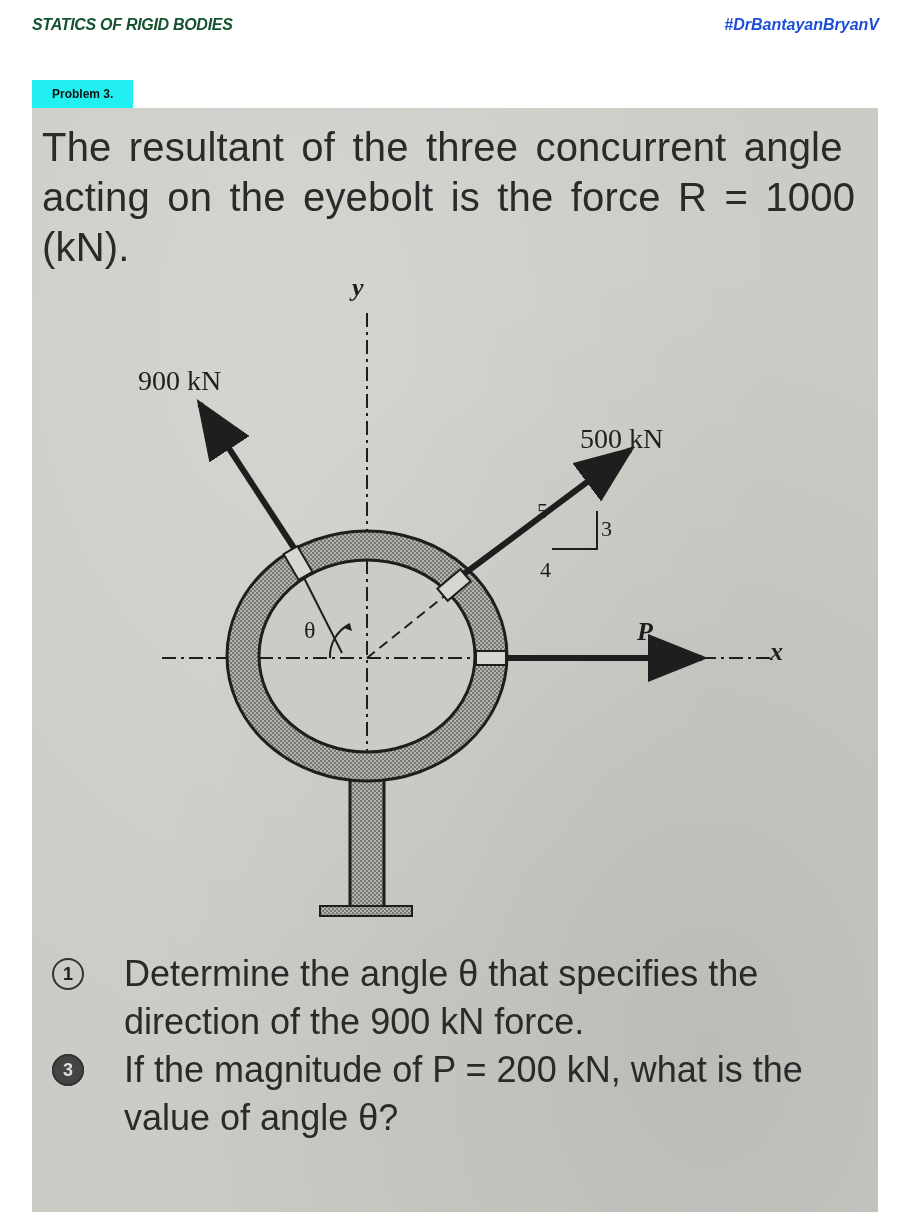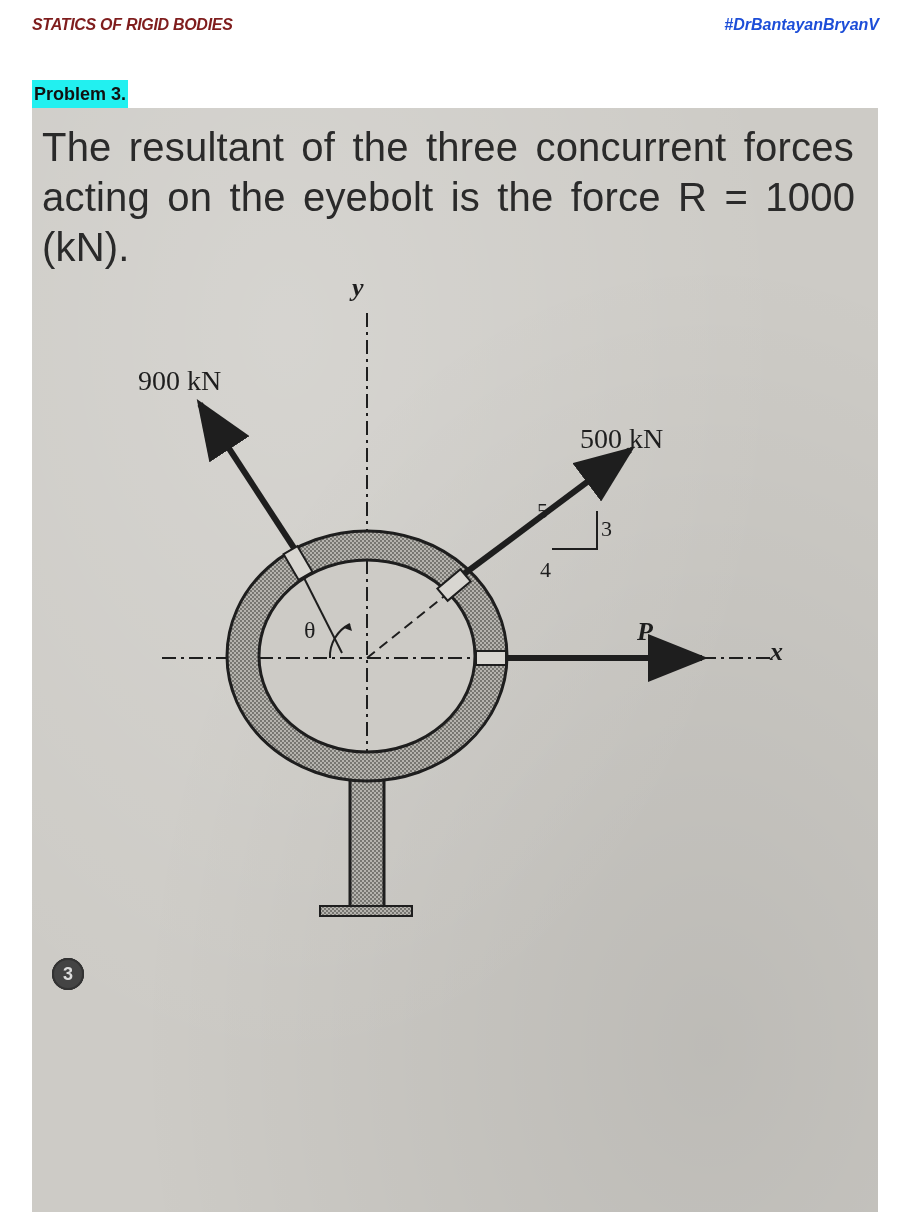--- a/index.html
+++ b/index.html
@@ -1,40 +1,40 @@
 <!DOCTYPE html>
 <html><head>
 <meta charset="utf-8">
 <style>
   html, body { margin: 0; padding: 0; background: #ffffff; }
   body { width: 897px; height: 1223px; position: relative; overflow: hidden; font-family: "Liberation Sans", sans-serif; }
-  .hdr-left { position: absolute; left: 32px; top: 16px; font-size: 16px; font-weight: bold; font-style: italic; color: #7f1d1d; letter-spacing: -0.3px; }
+  .hdr-left { position: absolute; left: 32px; top: 16px; font-size: 16px; font-weight: bold; font-style: italic; color: #14532d; letter-spacing: -0.3px; }
   .hdr-right { position: absolute; right: 18px; top: 16px; font-size: 16px; font-weight: bold; font-style: italic; color: #1d4ed8; }
-  .problem-label { position: absolute; left: 32px; top: 80px; height: 28px; line-height: 28px; padding: 0 2px; background: #22f0f0; font-size: 18px; font-weight: bold; color: #111; }
+  .problem-label { position: absolute; left: 32px; top: 80px; height: 28px; line-height: 28px; padding: 0 20px; background: #22f0f0; font-size: 12px; font-weight: bold; color: #111; }
   .photo { position: absolute; left: 32px; top: 108px; width: 846px; height: 1104px; background: #cdcbc6;
            background-image: radial-gradient(ellipse at 30% 20%, rgba(255,255,255,0.18), rgba(0,0,0,0) 60%),
                              radial-gradient(ellipse at 80% 85%, rgba(0,0,0,0.08), rgba(0,0,0,0) 60%);
            overflow: hidden; }
   .intro { position: absolute; left: 10px; top: 14px; width: 840px; font-size: 40px; line-height: 50px; color: #2a2a2a; letter-spacing: 0.2px; word-spacing: 6px; }
   .diagram { position: absolute; left: 0; top: 0; }
   .questions { position: absolute; left: 14px; top: 842px; width: 830px; }
   .q { position: relative; font-size: 36px; line-height: 48px; color: #2a2a2a; padding-left: 78px; }
   .q .num { position: absolute; left: 6px; top: 8px; width: 28px; height: 28px; border-radius: 50%; border: 2px solid #333; font-size: 18px; line-height: 28px; text-align: center; color: #222; font-weight: bold; }
   .q .num.filled { background: #444; color: #ddd; }
 </style>
 </head>
 <body>
 
 <div class="hdr-left">STATICS OF RIGID BODIES</div>
 <div class="hdr-right">#DrBantayanBryanV</div>
 
 <div class="problem-label">Problem 3.</div>
 
 <div class="photo">
-  <div class="intro">The resultant of the three concurrent forces acting on the eyebolt is the force R = 1000 (kN).</div>
+  <div class="intro">The resultant of the three concurrent angle acting on the eyebolt is the force R = 1000 (kN).</div>
 
   <svg class="diagram" width="846" height="840" viewBox="0 0 846 840">
     <defs>
       <pattern id="hatch" width="4" height="4" patternUnits="userSpaceOnUse">
         <rect width="4" height="4" fill="#b5b3ae"></rect>
         <circle cx="1" cy="1" r="0.9" fill="#5a5955"></circle>
         <circle cx="3" cy="3" r="0.9" fill="#5a5955"></circle>
       </pattern>
       <marker id="arrow" markerWidth="10" markerHeight="8" refX="9" refY="4" orient="auto" markerUnits="strokeWidth">
         <path d="M0,0 L10,4 L0,8 Z" fill="#1e1e1e"></path>
@@ -78,21 +78,23 @@
     <text x="605" y="532" font-family="Liberation Serif, serif" font-style="italic" font-weight="bold" font-size="26" fill="#1e1e1e">P</text>
     <text x="272" y="530" font-family="Liberation Serif, serif" font-size="24" fill="#1e1e1e">θ</text>
     <text x="505" y="410" font-family="Liberation Serif, serif" font-size="22" fill="#1e1e1e">5</text>
     <text x="569" y="428" font-family="Liberation Serif, serif" font-size="22" fill="#1e1e1e">3</text>
     <text x="508" y="469" font-family="Liberation Serif, serif" font-size="22" fill="#1e1e1e">4</text>
   </svg>
 
   <div class="questions">
     <div class="q">
       <span class="num">1</span>
+      <span>Determine the angle θ that specifies the direction of the 900 kN force.</span>
     </div>
     <div class="q">
       <span class="num filled">2</span>
     </div>
     <div class="q">
       <span class="num filled">3</span>
+      <span>If the magnitude of P = 200 kN, what is the value of angle θ?</span>
     </div>
   </div>
 </div>
 
 </body></html>

